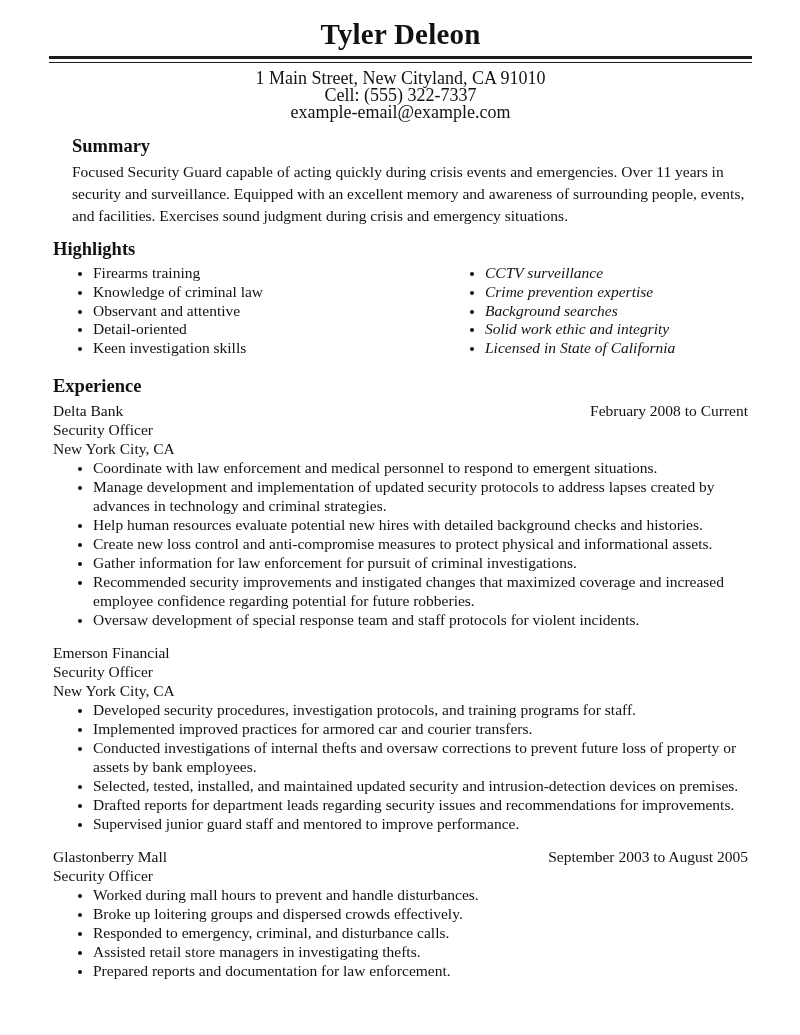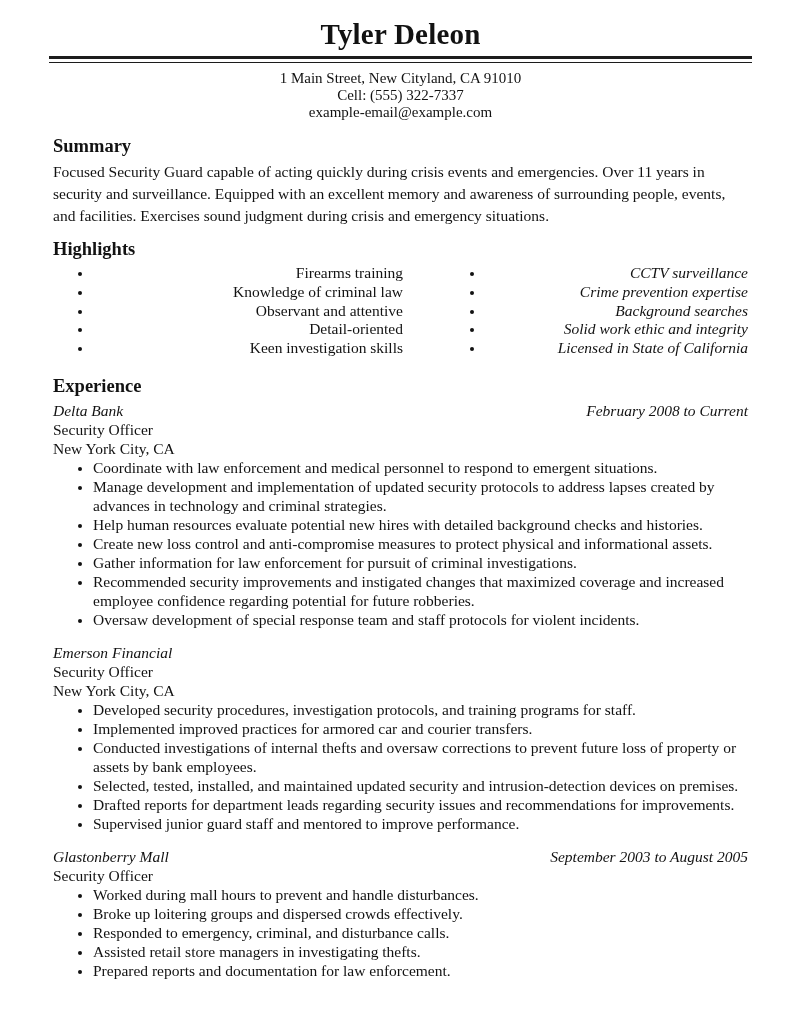--- a/index.html
+++ b/index.html
@@ -27,63 +27,61 @@
     letter-spacing: 0.2px;
   }
   .double-rule {
     height: 3px;
     border-top: 3px solid #1c1c1c;
     border-bottom: 1.5px solid #1c1c1c;
     margin: 0 -4px 7px -4px;
   }
   .contact {
     text-align: center;
-    font-size: 15px;
+    font-size: 18px;
     line-height: 17px;
   }
   
   .section-heading {
     font-size: 18.5px;
     font-weight: bold;
     margin: 0 0 4px 0;
   }
-  .section-summary { margin-top: 15px; }
+  .section-summary { margin-top: 15px; margin-left: 19px; }
   .section-highlights { margin-top: 12px; }
   .section-experience { margin-top: 18px; }
   .summary-text {
     margin: 0;
     font-size: 15.5px;
     line-height: 22px;
   }
   
   .hl-cols {
     display: flex;
     margin-top: 2px;
   }
   .hl-col {
     list-style: disc;
     margin: 0;
     padding-left: 40px;
     font-size: 15.5px;
     line-height: 18.8px;
-    text-align: right;
   }
   .hl-col.left  { width: 310px; flex: 0 0 auto; margin-right: 0; }
   .hl-col.right { margin-left: 42px; flex: 1; font-style: italic; }
   li::marker { font-size: 13px; }
   
   .job { margin-bottom: 14px; }
   .job:last-child { margin-bottom: 0; }
   .job-head {
     display: flex;
     justify-content: space-between;
     align-items: flex-end;
     font-size: 15.5px;
     line-height: 19px;
-    font-style: italic;
   }
   .job-company { }
   .job-dates { white-space: nowrap; }
   .job-title {
     font-weight: normal;
     font-size: 15.5px;
     line-height: 19px;
   }
   .job-location {
     font-size: 15.5px;

